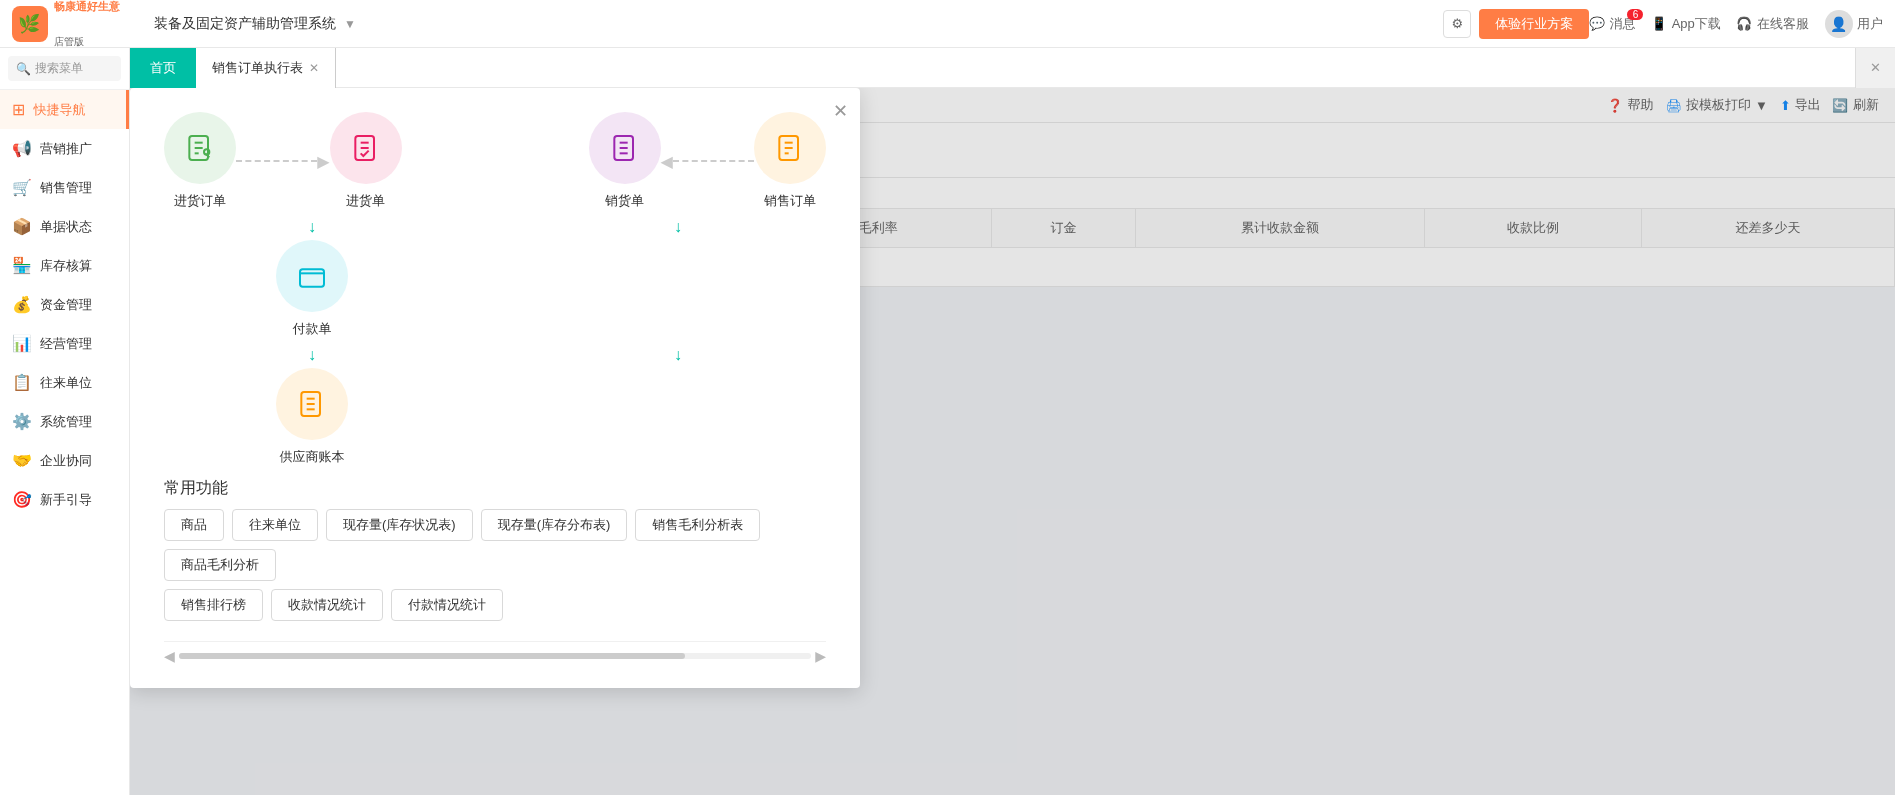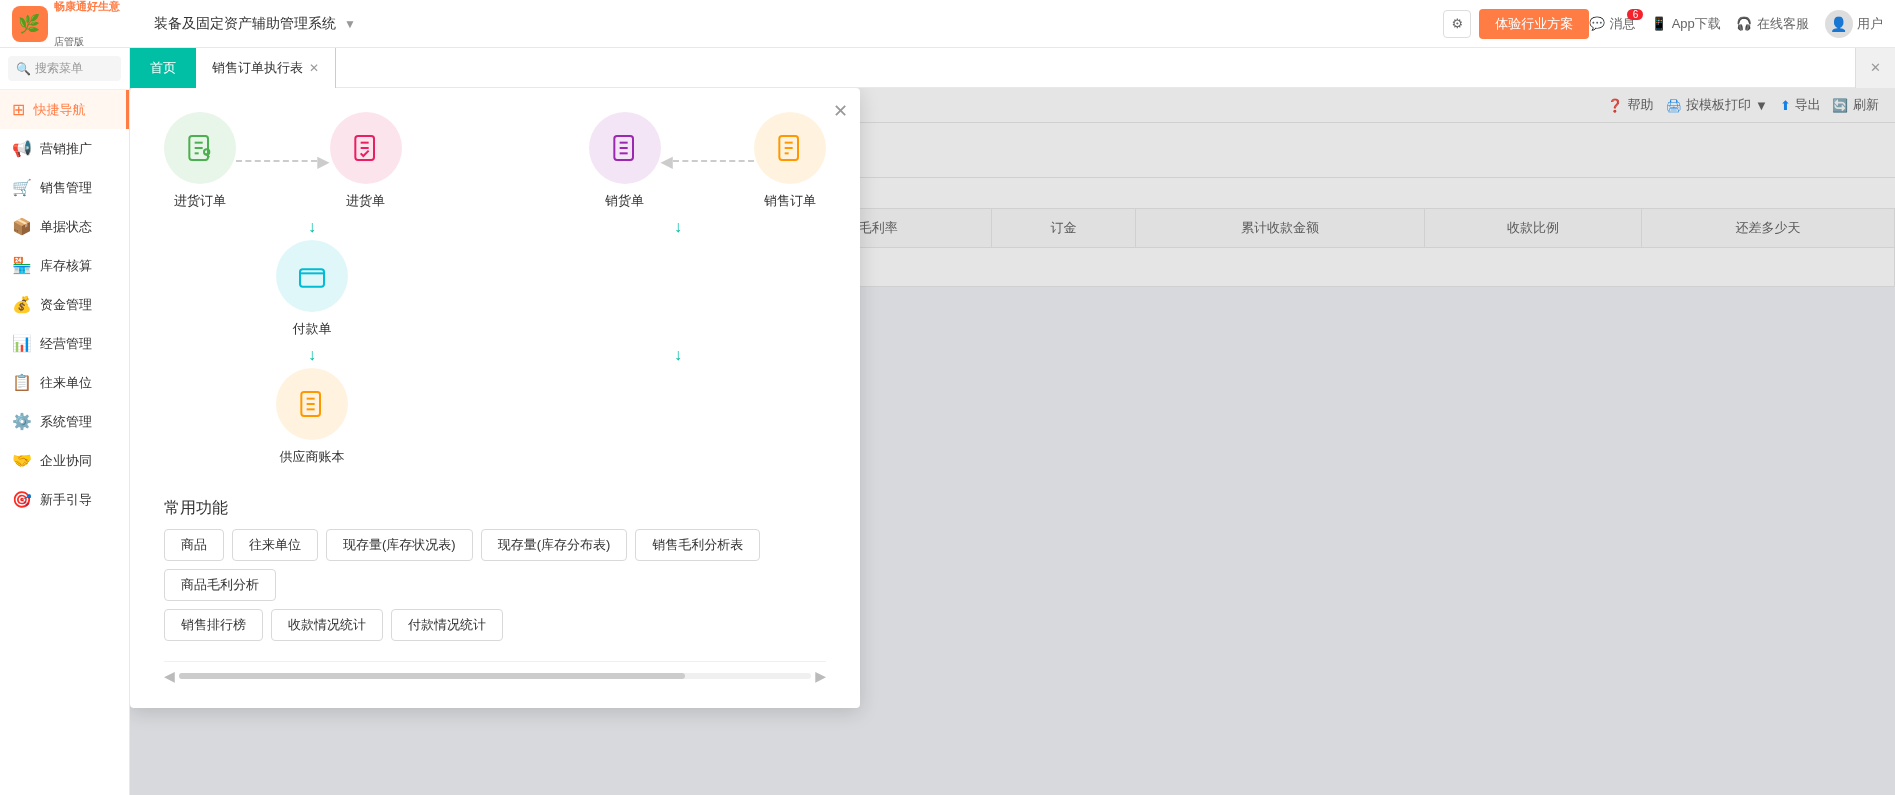--- a/index.html
+++ b/index.html
@@ -357,21 +357,21 @@
               <div style="display:flex; justify-content:space-around; margin-bottom:4px;">
                 <div style="width:72px;"></div>
                 <div style="width:40px;"></div>
                 <div style="text-align:center; color:#00bfa5; font-size:16px; width:72px;">↓</div>
                 <div style="flex:1;"></div>
                 <div style="text-align:center; color:#00bfa5; font-size:16px; width:72px;">↓</div>
                 <div style="width:40px;"></div>
                 <div style="width:72px;"></div>
               </div>
 
-              <div style="display:flex; align-items:center; justify-content:space-between; margin-bottom:24px;">
+              <div style="display:flex; align-items:center; justify-content:space-between; margin-bottom:4px;">
                 <div style="width:72px;"></div>
                 <div style="width:40px;"></div>
                 <div class="flow-item">
                   <div class="flow-circle orange">
                     <svg width="32" height="32" viewBox="0 0 24 24" fill="none" stroke="#ff9800" stroke-width="1.5">
                       <rect x="4" y="3" width="14" height="18" rx="2"></rect>
                         <line x1="8" y1="8" x2="14" y2="8"></line>
                         <line x1="8" y1="12" x2="14" y2="12"></line>
                         <line x1="8" y1="16" x2="14" y2="16"></line>
                     </svg>

